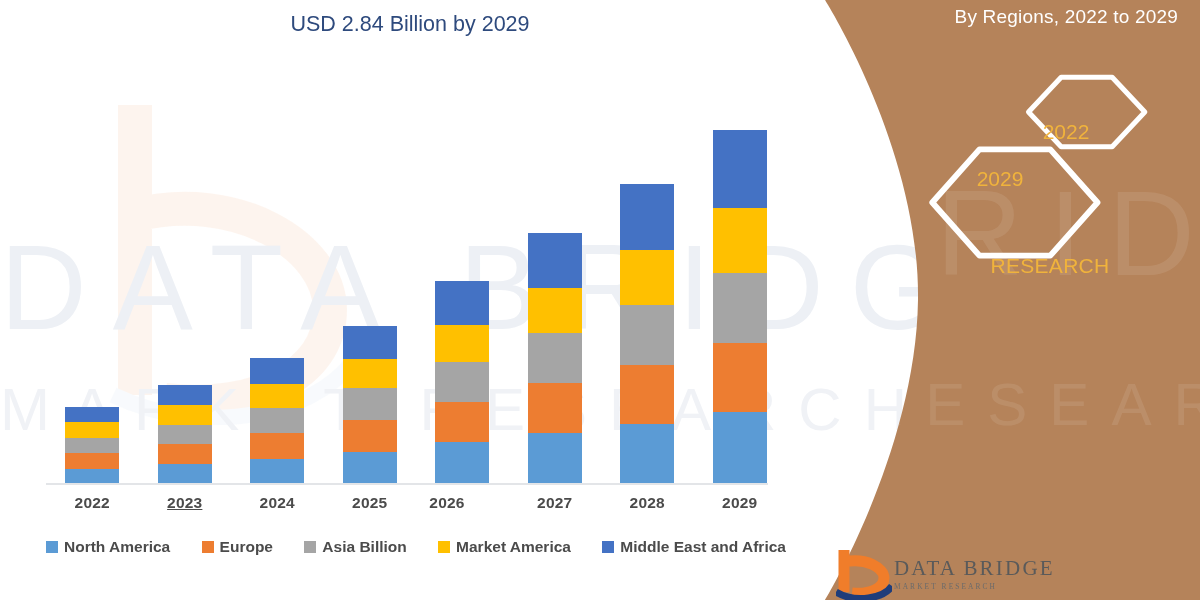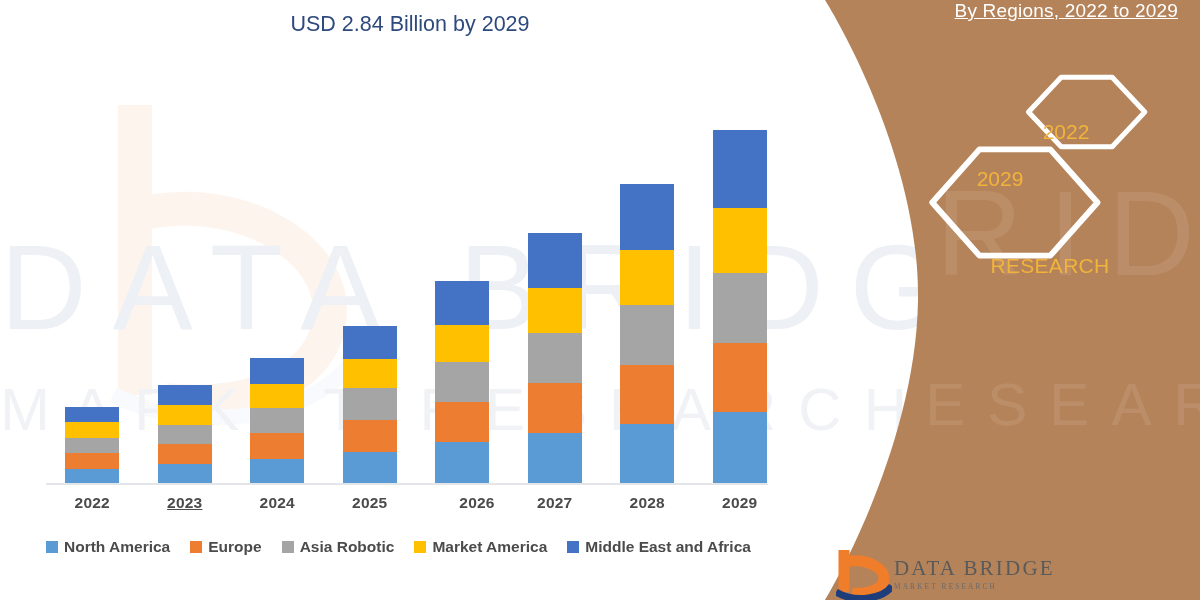--- a/index.html
+++ b/index.html
@@ -24,22 +24,22 @@
     pointer-events:none; user-select:none;
   }
   .wm-text.row1 { top:218px; font-size:120px; color:#edf0f5; }
   .wm-text.row2 { top:375px; font-size:60px; letter-spacing:22px; color:#f0f2f6; }
 
   
   .panel { position:absolute; right:0; top:0; width:400px; height:600px; }
   .panel svg { display:block; }
 
   .panel-title {
-    position:absolute; right:22px; top:0;
-    color:#ffffff; font-size:19px; font-weight:400; letter-spacing:.2px;text-decoration:underline;
+    position:absolute; right:22px; top:6px;
+    color:#ffffff; font-size:19px; font-weight:400; letter-spacing:.2px;
   }
   .hexwrap { position:absolute; left:0; top:0; width:400px; height:600px; pointer-events:none; }
   .hex-label {
     position:absolute; color:#f0b33c; font-size:21px; font-weight:400;
     text-align:center; pointer-events:none;
   }
   .hex-label.y2022 { left:228px; top:120px; width:76px; }
   .hex-label.y2029 { left:158px; top:167px; width:84px; }
   .panel-brand {
     position:absolute; left:100px; top:252px; width:300px;
@@ -65,21 +65,21 @@
   .seg { width:100%; }
 
   .xlabels { position:absolute; left:46px; top:494px; width:740px; height:26px; }
   .xlabel {
     position:absolute; text-align:center; font-size:15.5px;
     font-weight:700; color:#4b4b4b; letter-spacing:.2px;
   }
 
   .legend {
     position:absolute; left:46px; top:538px; width:740px;
-    display:flex; align-items:center; justify-content:flex-start; gap:20px;
+    display:flex; align-items:center; justify-content:space-between; gap:20px;
   }
   .legend-item { display:flex; align-items:center; gap:6px; }
   .legend-swatch { width:12px; height:12px; flex:0 0 12px; }
   .legend-label { font-size:15.5px; font-weight:700; color:#4b4b4b; white-space:nowrap; }
 
   
   .logo { position:absolute; left:836px; top:548px; width:330px; height:52px; }
   .logo-text {
     position:absolute; left:58px; top:8px;
     font-size:21px; letter-spacing:2.2px; color:#5a5a5a;
@@ -195,37 +195,37 @@
           <div class="seg" style="background: rgb(255, 192, 0); height: 65.45px;"></div>
           <div class="seg" style="background: rgb(68, 114, 196); height: 77.9167px;"></div>
         </div>
       </div>
     <div class="axis-line"></div>
     <div class="xlabels" id="xlabels">
         <div class="xlabel" style="left: 6.25px; width: 80px;">2022</div>
         <div class="xlabel" style="left: 98.75px; width: 80px; text-decoration: underline;">2023</div>
         <div class="xlabel" style="left: 191.25px; width: 80px;">2024</div>
         <div class="xlabel" style="left: 283.75px; width: 80px;">2025</div>
-        <div class="xlabel" style="left: 391px; width: 80px;">2026</div>
+        <div class="xlabel" style="left: 361px; width: 80px;">2026</div>
         <div class="xlabel" style="left: 468.75px; width: 80px;">2027</div>
         <div class="xlabel" style="left: 561.25px; width: 80px;">2028</div>
         <div class="xlabel" style="left: 653.75px; width: 80px;">2029</div>
       </div>
     <div class="legend" id="legend">
         <div class="legend-item">
           <span class="legend-swatch" style="background: rgb(91, 155, 213);"></span>
           <span class="legend-label">North America</span>
         </div>
         <div class="legend-item">
           <span class="legend-swatch" style="background: rgb(237, 125, 49);"></span>
           <span class="legend-label">Europe</span>
         </div>
         <div class="legend-item">
           <span class="legend-swatch" style="background: rgb(165, 165, 165);"></span>
-          <span class="legend-label">Asia Robotic</span>
+          <span class="legend-label">Asia Billion</span>
         </div>
         <div class="legend-item">
           <span class="legend-swatch" style="background: rgb(255, 192, 0);"></span>
           <span class="legend-label">Market America</span>
         </div>
         <div class="legend-item">
           <span class="legend-swatch" style="background: rgb(68, 114, 196);"></span>
           <span class="legend-label">Middle East and Africa</span>
         </div>
       </div>

